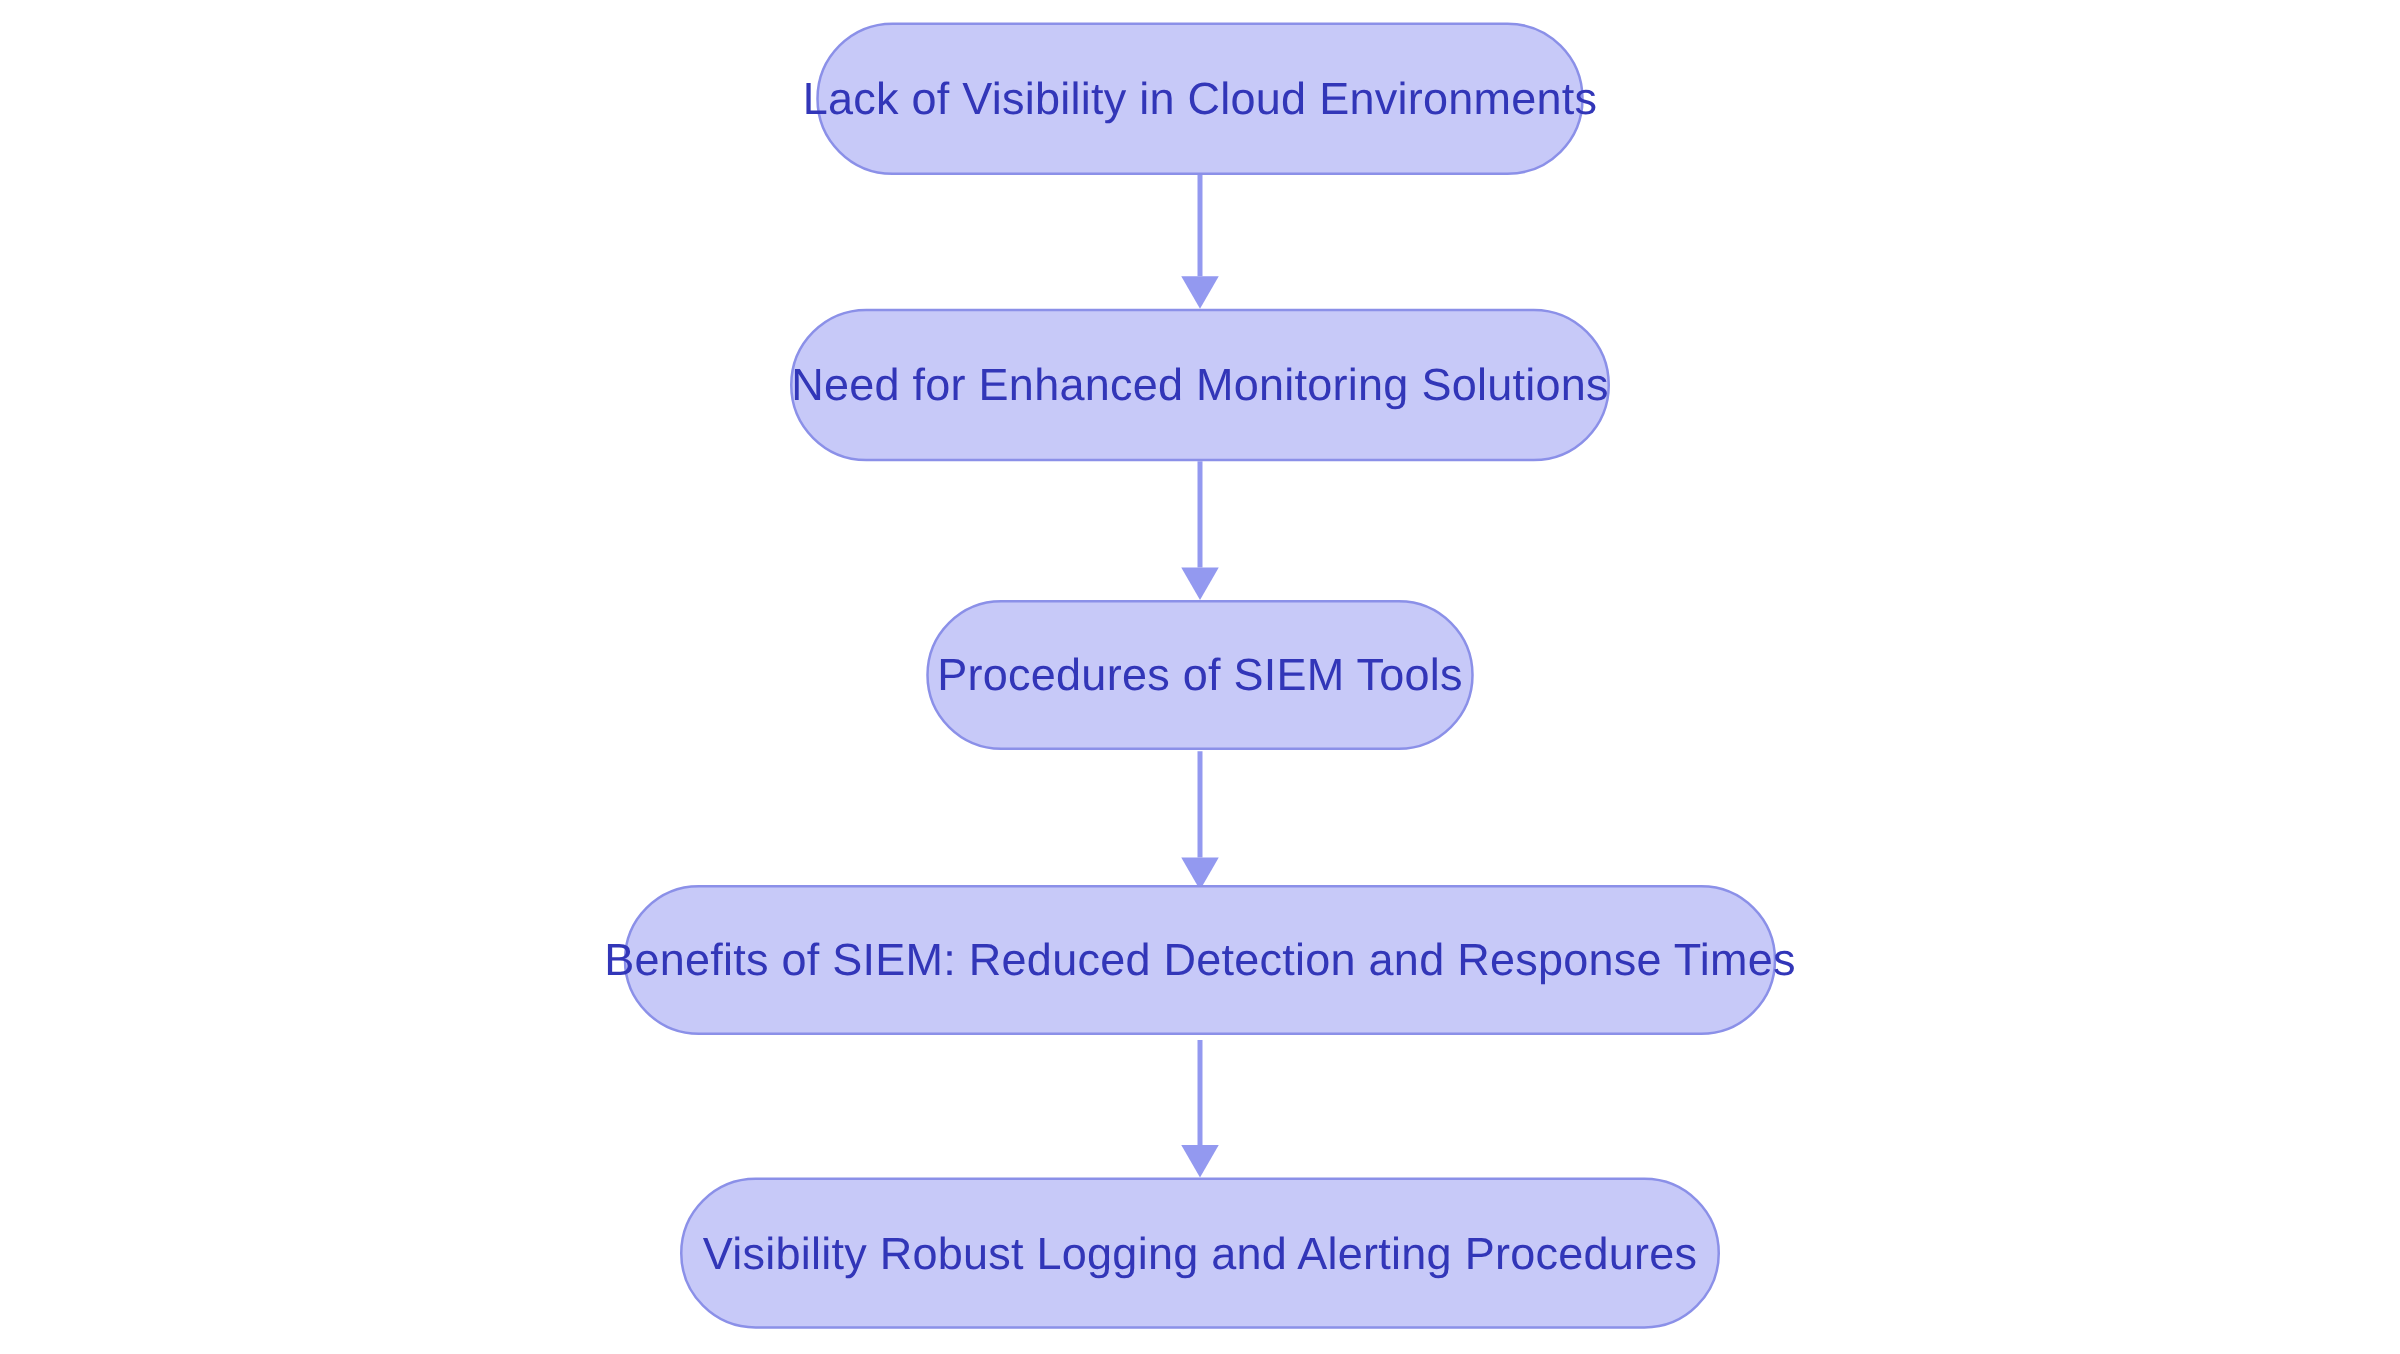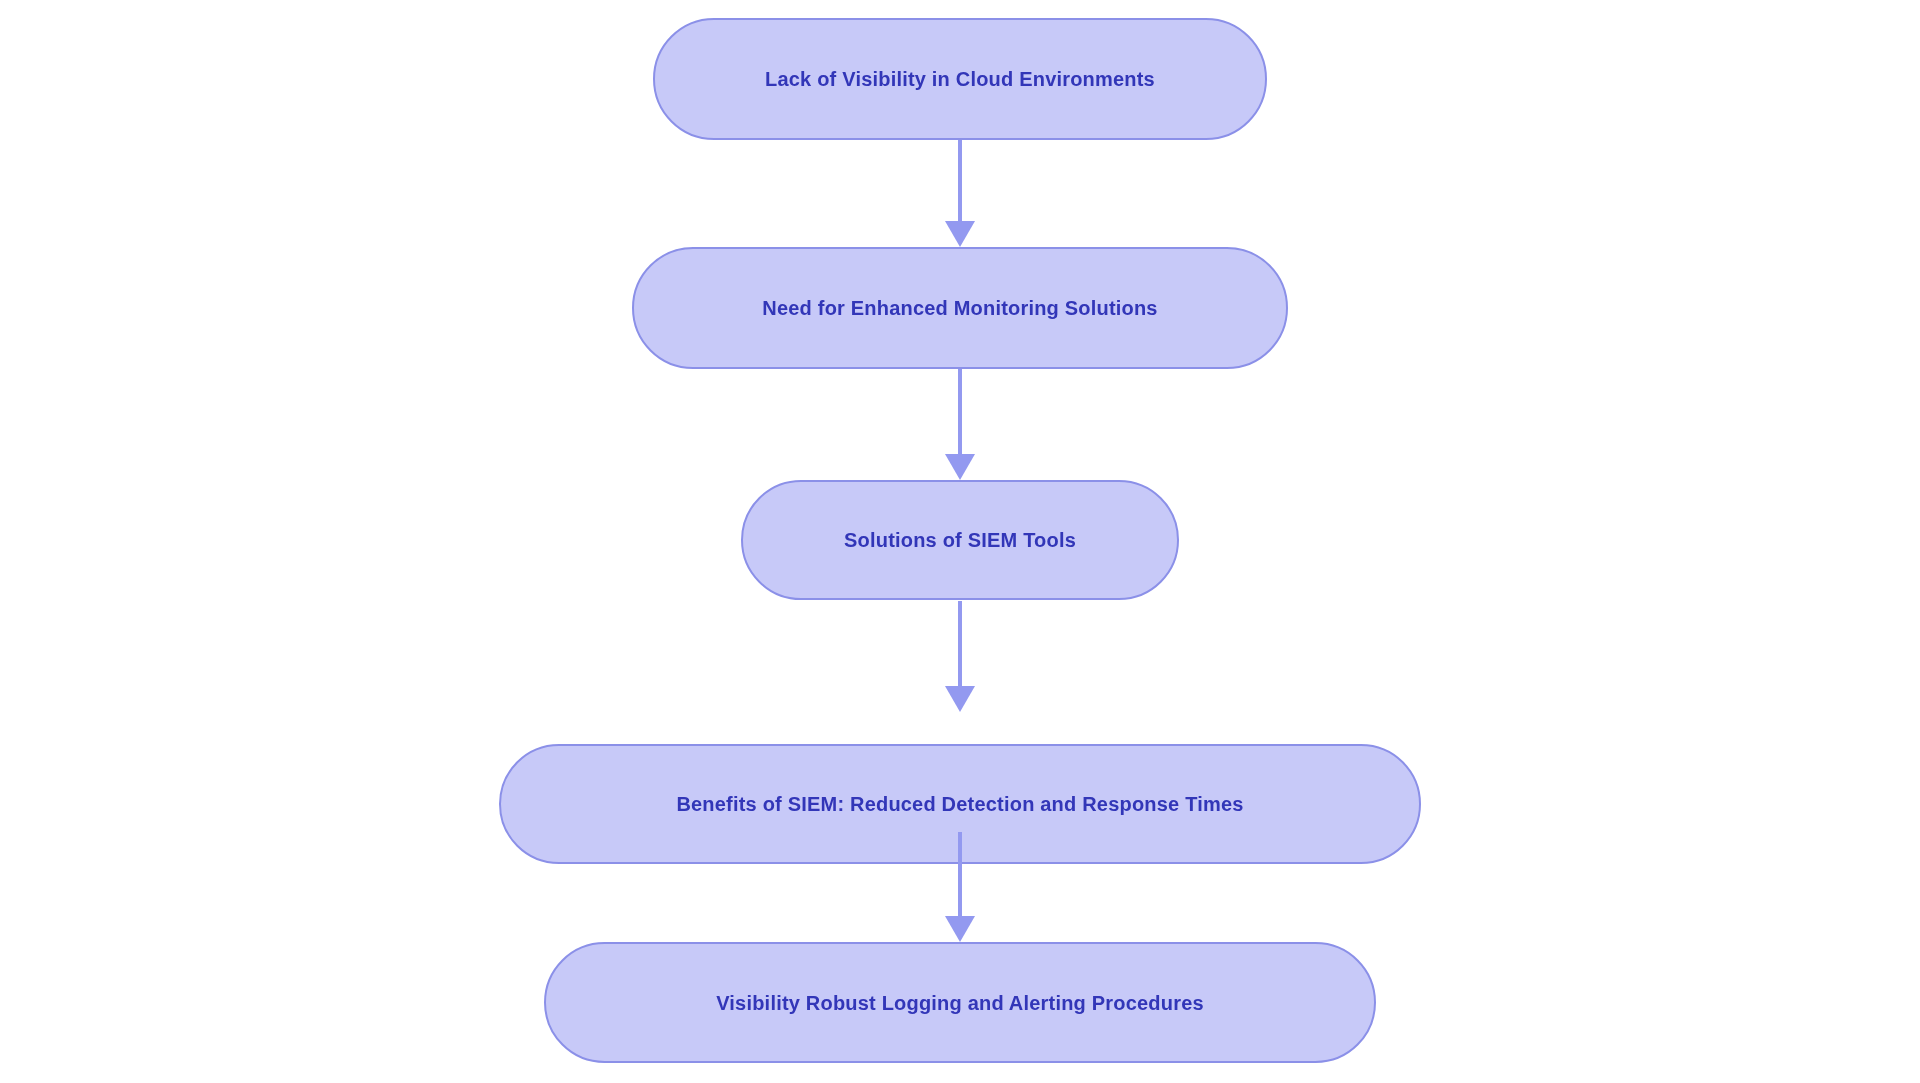--- a/index.html
+++ b/index.html
@@ -29,30 +29,29 @@
     background: var(--node-fill);
     border: 2px solid var(--node-border);
     border-radius: 62px;
     display: flex;
     align-items: center;
     justify-content: center;
     text-align: center;
   }
   .node-label {
     color: var(--node-text);
-    font-size: 20px;
+    font-size: 36px;
     line-height: 1.2;
     letter-spacing: 0.2px;
     white-space: nowrap;
-    font-weight: bold;
   }
   .node-1 { top: 18px;  width: 614px; height: 122px; }
   .node-2 { top: 247px; width: 656px; height: 122px; }
   .node-3 { top: 480px; width: 438px; height: 120px; }
-  .node-4 { top: 744px; width: 922px; height: 120px; }
+  .node-4 { top: 708px; width: 922px; height: 120px; }
   .node-5 { top: 942px; width: 832px; height: 121px; }
 
   .arrow {
     position: absolute;
     left: 50%;
     transform: translateX(-50%);
     width: 30px;
     display: flex;
     flex-direction: column;
     align-items: center;
@@ -91,21 +90,21 @@
   <div class="node node-2">
     <span class="node-label">Need for Enhanced Monitoring Solutions</span>
   </div>
 
   <div class="arrow arrow-2">
     <div class="arrow-line"></div>
     <div class="arrow-head"></div>
   </div>
 
   <div class="node node-3">
-    <span class="node-label">Solutions of SIEM Tools</span>
+    <span class="node-label">Procedures of SIEM Tools</span>
   </div>
 
   <div class="arrow arrow-3">
     <div class="arrow-line"></div>
     <div class="arrow-head"></div>
   </div>
 
   <div class="node node-4">
     <span class="node-label">Benefits of SIEM: Reduced Detection and Response Times</span>
   </div>

